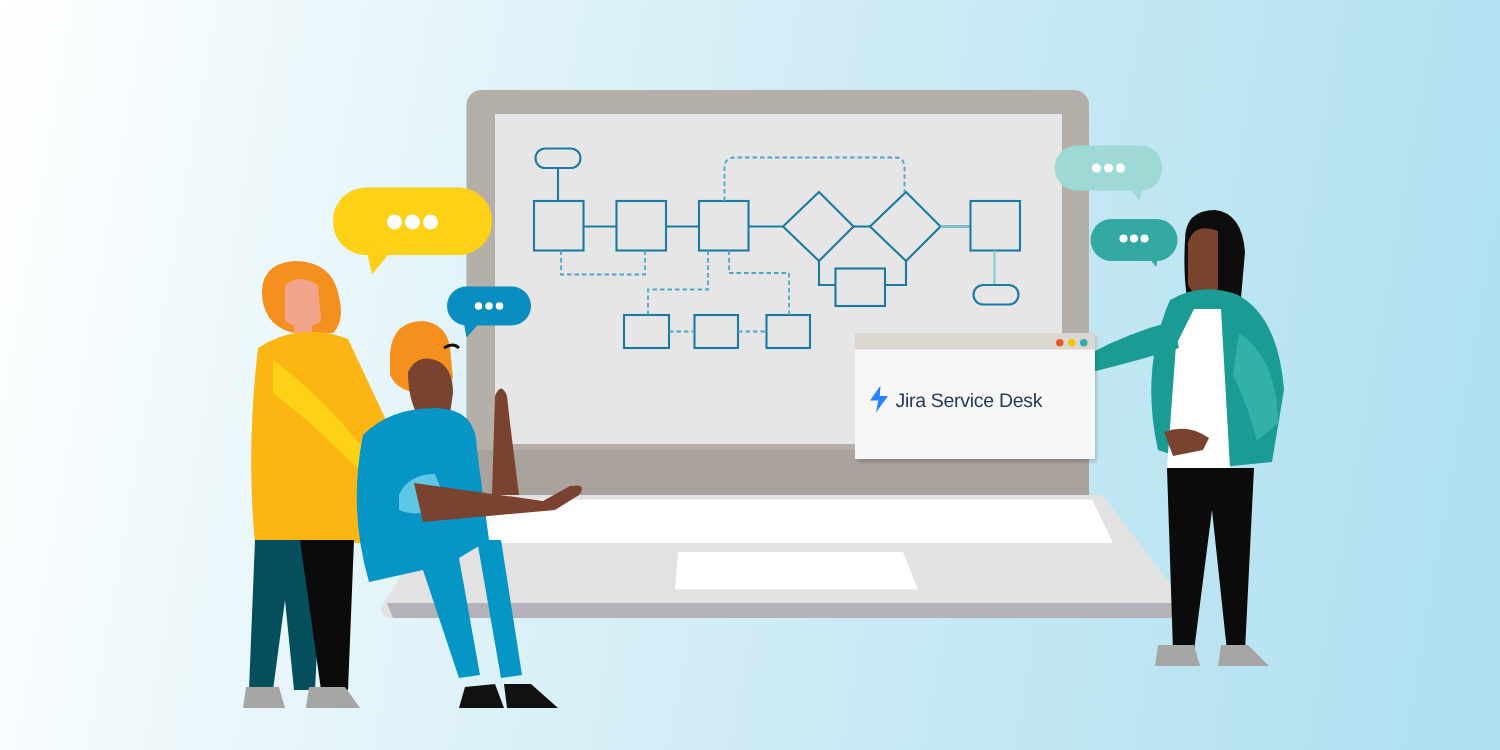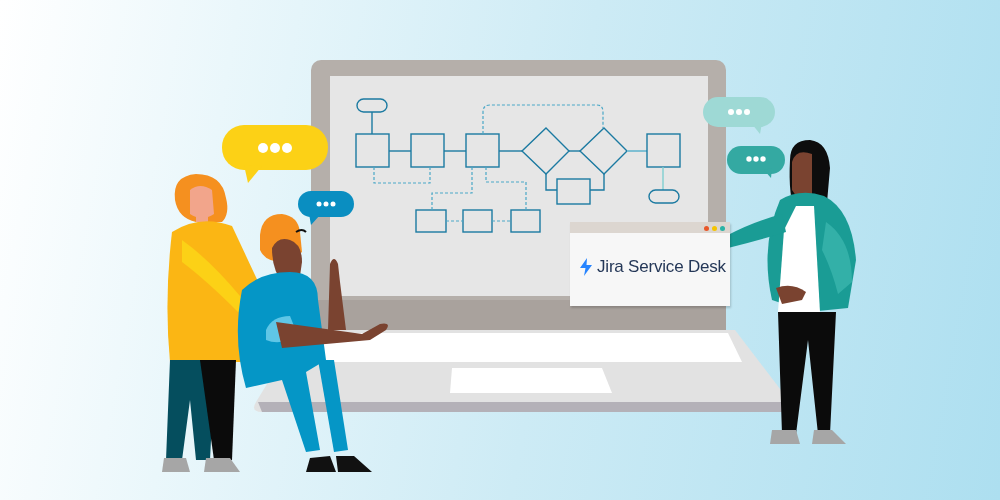--- a/index.html
+++ b/index.html
@@ -5,21 +5,21 @@
   html,body{margin:0;padding:0;}
   body{width:1000px;height:500px;overflow:hidden;position:relative;
     background:linear-gradient(100deg,#ffffff 0%,#eaf7fb 22%,#cdebf5 55%,#addff0 100%);
     font-family:"Liberation Sans",sans-serif;}
   .abs{position:absolute;}
   svg{position:absolute;left:0;top:0;}
   .brand-card{position:absolute;left:570px;top:222px;width:160px;height:84px;background:#f7f7f7;
     box-shadow:1px 2px 2px rgba(0,0,0,.18);}
   .brand-card .bar{height:11px;background:#dcd6d0;}
   .brand-row{display:flex;align-items:center;gap:4px;padding:24px 0 0 9px;}
-  .brand-text{font-size:17px;color:#253858;letter-spacing:-0.2px;white-space:nowrap;}
+  .brand-text{font-size:13px;color:#253858;letter-spacing:-0.2px;white-space:nowrap;}
 </style>
 </head>
 <body>
 
 <svg width="1000" height="500" viewBox="0 0 1000 500">
 
   <g>
     <rect x="311" y="60" width="415" height="268" rx="10" fill="#b5afaa"></rect>
     <rect x="330" y="76" width="378" height="220" fill="#e6e6e6"></rect>
     <rect x="311" y="300" width="415" height="30" fill="#a9a29d"></rect>

